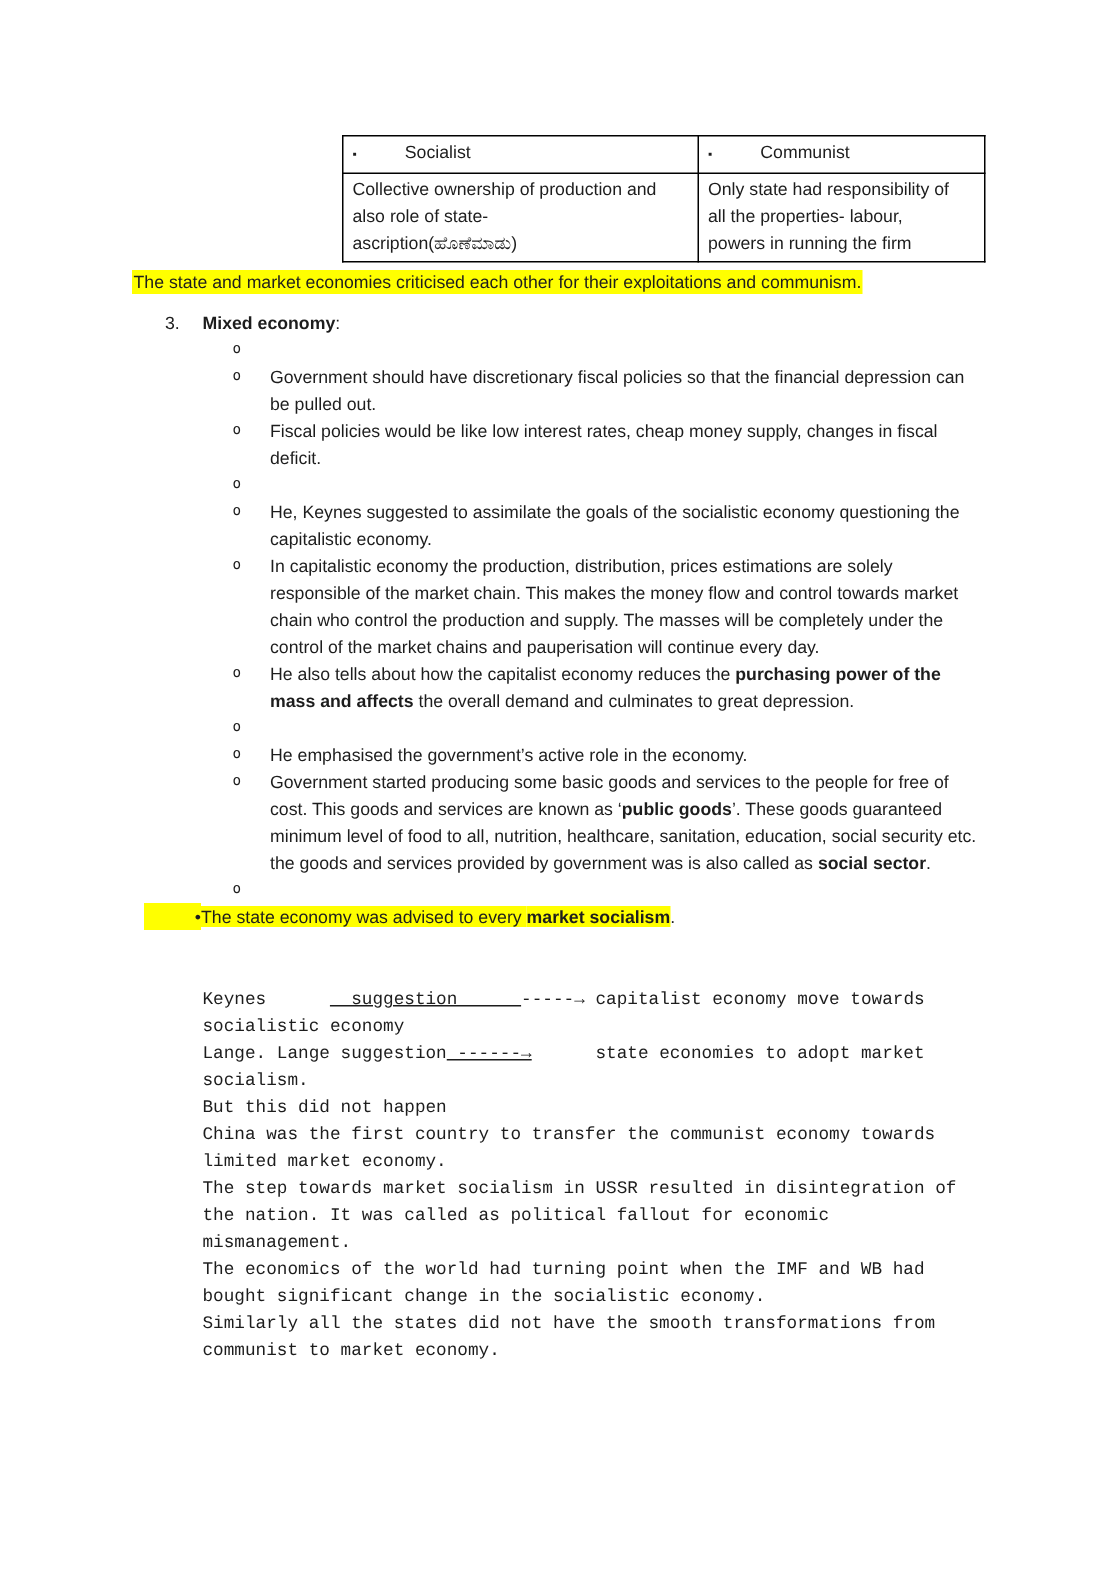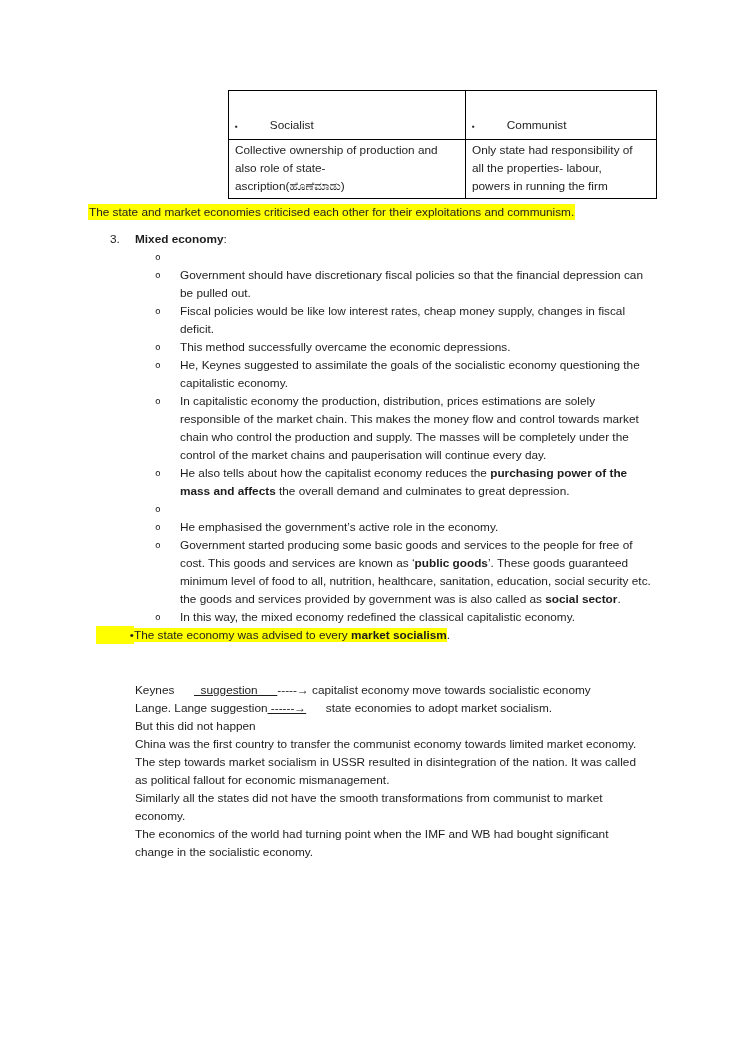--- a/index.html
+++ b/index.html
@@ -12,21 +12,21 @@
   .b{font-weight:bold;}
   .u{text-decoration:underline;}
   .hl{background:#ffff00;text-align:right;}
   .page{position:relative;width:744px;height:1052px;}
 
   
   .tbl{border-collapse:collapse;margin:90px 0 0 228px;width:428px;table-layout:fixed;}
   .tbl th,.tbl td{border:1px solid #000;vertical-align:top;padding:1px 6px 3px 6px;font-weight:normal;text-align:left;}
   .hdr{display:flex;align-items:baseline;}
   .sq{font-size:8px;line-height:18px;flex:none;}
-  .hdr-label{margin-left:32px;margin-top:24px;}
+  .hdr-label{margin-left:32px;}
 
   
   .hl-line{margin:4px 0 0 88px;}
   .hl-line .hl{padding:1px 1px;}
 
   
   .heading{display:flex;margin:9px 0 0 110px;}
   .heading .num{width:25px;flex:none;}
 
   
@@ -34,21 +34,21 @@
   .omark{width:25px;flex:none;font-family:"DejaVu Sans Mono","Liberation Mono",monospace;font-size:9.5px;line-height:18px;}
   .otext{width:478px;flex:none;white-space:pre-wrap;min-height:18px;}
 
   
   .tbullet{display:flex;margin:0 0 0 96px;}
   .tmark{width:38px;flex:none;padding-left:11px;box-sizing:border-box;}
   .ttext{width:505px;flex:none;white-space:pre-wrap;}
 
   
   .kblock{margin:37px 0 0 135px;width:510px;}
-  .kline{white-space:pre-wrap;min-height:18px;}
+  .kline{white-space:pre-wrap;min-height:18px;font-family:Liberation Mono, monospace;}
 </style>
 </head>
 <body>
 
 <div class="page">
 
   <table class="tbl">
     <colgroup>
         <col style="width:237px">
         <col style="width:191px">
@@ -99,21 +99,20 @@
     <div class="obullet">
       <span class="omark">o</span>
       <div class="otext"><span>Government should have discretionary fiscal policies so that the financial depression can be pulled out.</span></div>
     </div>
     <div class="obullet">
       <span class="omark">o</span>
       <div class="otext"><span>Fiscal policies would be like low interest rates, cheap money supply, changes in fiscal deficit.</span></div>
     </div>
     <div class="obullet">
       <span class="omark">o</span>
-      <div class="otext"><span>This method successfully overcame the economic depressions.</span></div>
     </div>
     <div class="obullet">
       <span class="omark">o</span>
       <div class="otext"><span>He, Keynes suggested to assimilate the goals of the socialistic economy questioning the capitalistic economy.</span></div>
     </div>
     <div class="obullet">
       <span class="omark">o</span>
       <div class="otext"><span>In capitalistic economy the production, distribution, prices estimations are solely responsible of the market chain. This makes the money flow and control towards market chain who control the production and supply. The masses will be completely under the control of the market chains and pauperisation will continue every day.</span></div>
     </div>
     <div class="obullet">
@@ -127,32 +126,31 @@
     <div class="obullet">
       <span class="omark">o</span>
       <div class="otext"><span>He emphasised the government’s active role in the economy.</span></div>
     </div>
     <div class="obullet">
       <span class="omark">o</span>
       <div class="otext"><span>Government started producing some basic goods and services to the people for free of cost. This goods and services are known as ‘</span><span class="b">public goods</span><span>’. These goods guaranteed minimum level of food to all, nutrition, healthcare, sanitation, education, social security etc. the goods and services provided by government was is also called as </span><span class="b">social sector</span><span>.</span></div>
     </div>
     <div class="obullet">
       <span class="omark">o</span>
-      <div class="otext"><span>In this way, the mixed economy redefined the classical capitalistic economy.</span></div>
     </div>
   </div>
 
   <div class="tbullet">
     <span class="tmark hl">•</span>
     <div class="ttext"><span class="hl">The state economy was advised to every </span><span class="b hl">market socialism</span><span>.</span></div>
   </div>
 
   <div class="kblock">
     <div class="kline"><span>Keynes      </span><span class="u">  suggestion      </span><span>-----→ </span><span>capitalist economy move towards socialistic economy</span></div>
     <div class="kline"><span>Lange. Lange suggestion</span><span class="u"> ------→</span><span>      state economies to adopt market socialism.</span></div>
     <div class="kline"><span>But this did not happen</span></div>
     <div class="kline"><span>China was the first country to transfer the communist economy towards limited market economy.</span></div>
     <div class="kline"><span>The step towards market socialism in USSR resulted in disintegration of the nation. It was called as political fallout for economic mismanagement.</span></div>
+    <div class="kline"><span>The economics of the world had turning point when the IMF and WB had bought significant change in the socialistic economy.</span></div>
     <div class="kline"><span>Similarly all the states did not have the smooth transformations from communist to market economy.</span></div>
-    <div class="kline"><span>The economics of the world had turning point when the IMF and WB had bought significant change in the socialistic economy.</span></div>
   </div>
 
 </div>
 
 </body></html>

